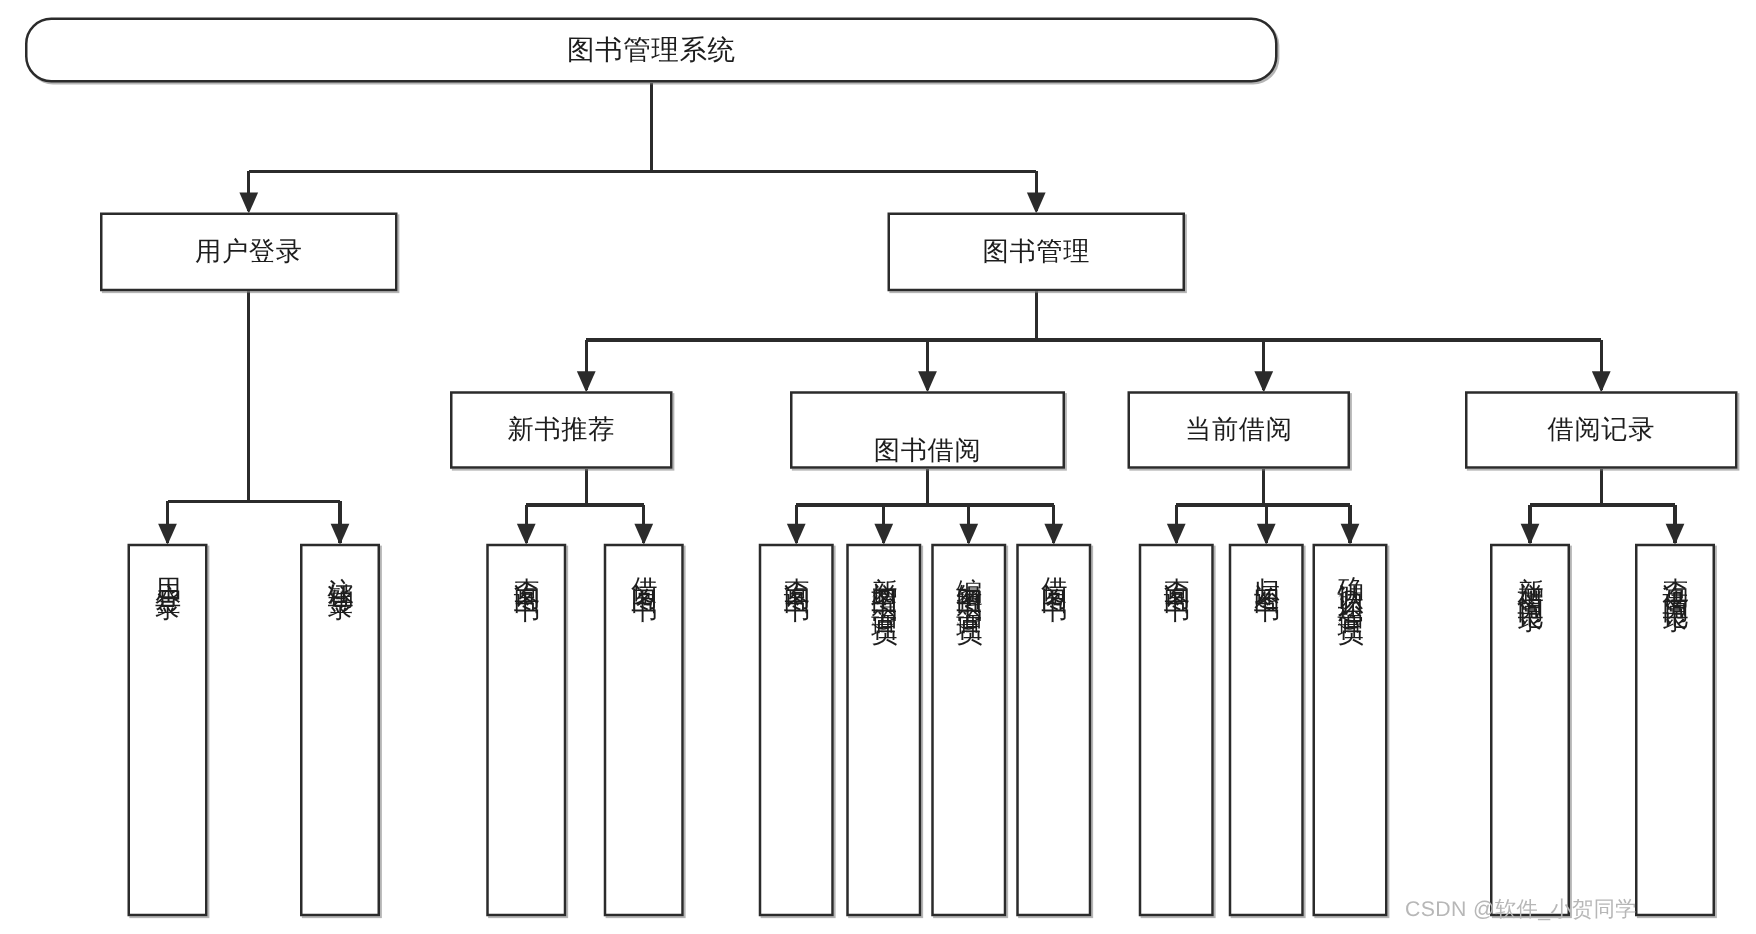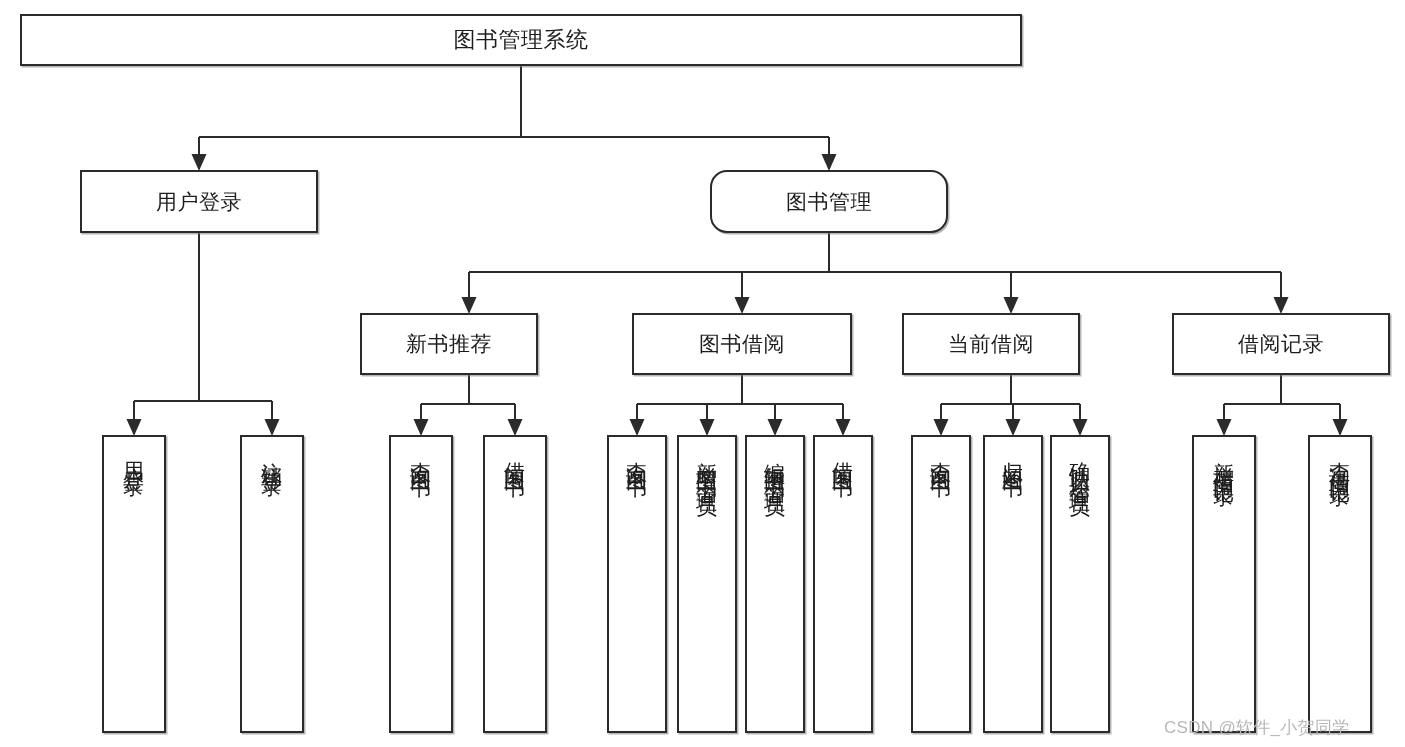--- a/index.html
+++ b/index.html
@@ -126,33 +126,33 @@
       <line x1="1080" y1="404" x2="1080" y2="434" stroke="#2b2b2b" stroke-width="2.6" shape-rendering="crispEdges"></line>
       <path d="M 1072.5 419 L 1087.5 419 L 1080 436 Z" fill="#2b2b2b"></path>
       <line x1="1281" y1="375" x2="1281" y2="404" stroke="#2b2b2b" stroke-width="2.6" shape-rendering="crispEdges"></line>
       <line x1="1224" y1="404" x2="1340" y2="404" stroke="#2b2b2b" stroke-width="2.6" shape-rendering="crispEdges"></line>
       <line x1="1224" y1="404" x2="1224" y2="434" stroke="#2b2b2b" stroke-width="2.6" shape-rendering="crispEdges"></line>
       <path d="M 1216.5 419 L 1231.5 419 L 1224 436 Z" fill="#2b2b2b"></path>
       <line x1="1340" y1="404" x2="1340" y2="434" stroke="#2b2b2b" stroke-width="2.6" shape-rendering="crispEdges"></line>
       <path d="M 1332.5 419 L 1347.5 419 L 1340 436 Z" fill="#2b2b2b"></path>
     </svg>
   <div id="nodes-layer">
-      <div class="node h root" style="left: 20px; top: 14px; width: 1002px; height: 52px;">
+      <div class="node h root" style="left: 20px; top: 14px; width: 1002px; height: 52px; border-radius: 21px;">
         <span class="lbl">图书管理系统</span>
       </div>
       <div class="node h" style="left: 80px; top: 170px; width: 238px; height: 63px;">
         <span class="lbl">用户登录</span>
       </div>
-      <div class="node h" style="left: 710px; top: 170px; width: 238px; height: 63px; border-radius: 17px;">
+      <div class="node h" style="left: 710px; top: 170px; width: 238px; height: 63px;">
         <span class="lbl">图书管理</span>
       </div>
       <div class="node h" style="left: 360px; top: 313px; width: 178px; height: 62px;">
         <span class="lbl">新书推荐</span>
       </div>
-      <div class="node h" style="left: 632px; top: 313px; width: 220px; height: 62px;">
+      <div class="node h" style="left: 632px; top: 313px; width: 220px; height: 62px; align-items: flex-end;">
         <span class="lbl">图书借阅</span>
       </div>
       <div class="node h" style="left: 902px; top: 313px; width: 178px; height: 62px;">
         <span class="lbl">当前借阅</span>
       </div>
       <div class="node h" style="left: 1172px; top: 313px; width: 218px; height: 62px;">
         <span class="lbl">借阅记录</span>
       </div>
       <div class="node v" style="left: 102px; top: 435px; width: 64px; height: 298px;">
         <span class="lbl">用户登录</span>
@@ -187,14 +187,14 @@
       <div class="node v" style="left: 1050px; top: 435px; width: 60px; height: 298px;">
         <span class="lbl">确认归还（管理员）</span>
       </div>
       <div class="node v" style="left: 1192px; top: 435px; width: 64px; height: 298px;">
         <span class="lbl">新增借阅记录</span>
       </div>
       <div class="node v" style="left: 1308px; top: 435px; width: 64px; height: 298px;">
         <span class="lbl">查询借阅记录</span>
       </div>
     </div>
-  <div class="watermark" style="left: 1164px; top: 716px; color: rgb(183, 183, 183);">CSDN @软件_小贺同学</div>
+  <div class="watermark" style="left: 1124px; top: 716px; color: rgb(183, 183, 183);">CSDN @软件_小贺同学</div>
 </div>
 
 </body></html>

